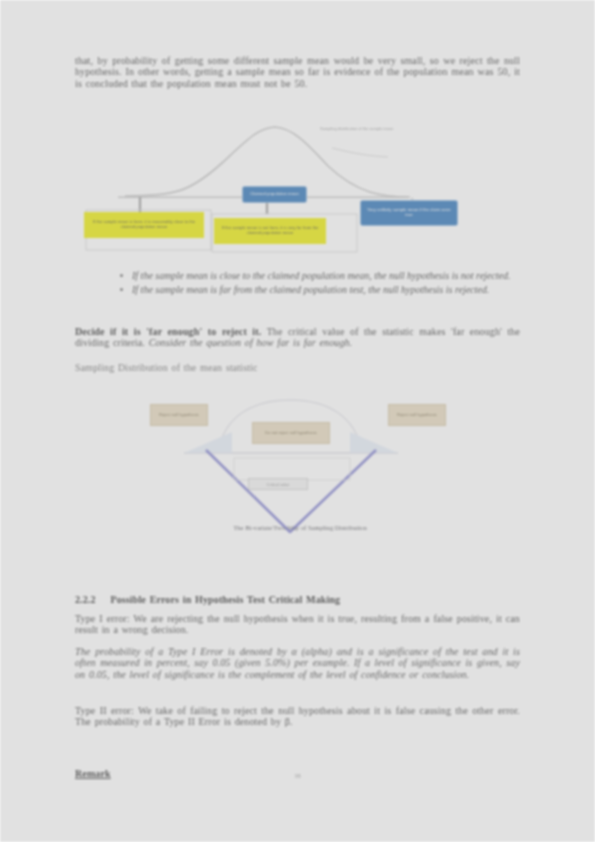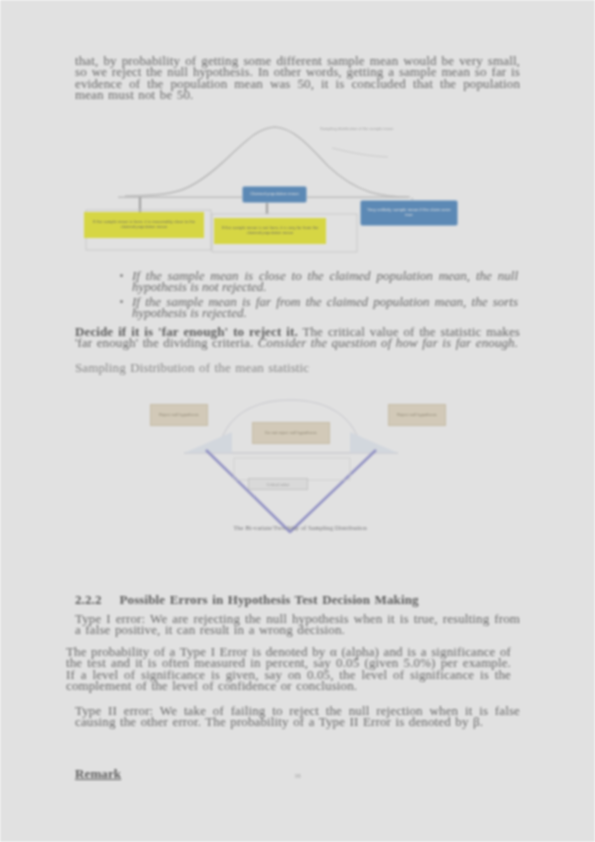--- a/index.html
+++ b/index.html
@@ -21,41 +21,41 @@
     height: 842px;
     background: #ffffff;
     
     filter: blur(0.9px) contrast(0.55) brightness(1.14);
   }
 
   
   .txt {
     position: absolute;
     color: #3a3a3a;
-    font-size: 13px;
+    font-size: 10px;
     line-height: 11.4px;
     text-align: justify;
     letter-spacing: .12px;
     word-spacing: 1.1px;
   }
   .b { font-weight: bold; color: #2b2b2b; margin-top: 28px; }
   .i { font-style: italic; }
   .center { }
 
   
   .bullets {
     position: absolute;
     left: 118px;
     top: 270px;
     width: 400px;
   }
   .bullet {
     position: relative;
     padding-left: 14px;
-    font-size: 13px;
+    font-size: 10px;
     line-height: 11.3px;
     color: #3a3a3a;
     margin-bottom: 3px;
     text-align: justify;
     font-style: italic;
   }
   .bullet::before {
     content: "";
     position: absolute;
     left: 2px;
@@ -187,21 +187,21 @@
 
     <div class="fbox ybox" style="left:144px; top:100px; width:112px; height:26px;">If the sample mean is out here, it is very far from the claimed population mean</div>
 
     <div class="fbox bbox" style="left:172px; top:68px; width:65px; height:17px;">Claimed population mean</div>
 
     <div class="fbox bbox" style="left:290px; top:82px; width:98px; height:26px;">Very unlikely sample mean if the claim were true</div>
   </div>
 
   <div class="bullets">
     <div class="bullet">If the sample mean is close to the claimed population mean, the null hypothesis is not rejected.</div>
-    <div class="bullet">If the sample mean is far from the claimed population mean, the sorts hypothesis is rejected.</div>
+    <div class="bullet">If the sample mean is far from the claimed population test, the null hypothesis is rejected.</div>
   </div>
 
   <div class="txt" style="left:75px; top:326px; width:445px;">
     <span class="b">Decide if it is 'far enough' to reject it.</span>
     <span>The critical value of the statistic makes 'far enough' the dividing criteria.</span>
     <span class="i">Consider the question of how far is far enough.</span>
   </div>
 
   <div class="txt center" style="left:75px; top:362px; width:445px; color:#6e6e6e;">Sampling Distribution of the mean statistic</div>
 
@@ -229,27 +229,27 @@
     <div class="tbox" style="left:248px; top:12px; width:58px; height:22px;">Reject null hypothesis</div>
 
     <div class="gbox" style="left:108px; top:86px; width:60px; height:12px;">Critical value</div>
 
     <div class="fcap" style="left:0; top:132px;">The Bi-variate/Two-Way of Sampling Distribution</div>
   </div>
 
   <div class="txt b" style="left:75px; top:566px; width:445px;">
     <span>2.2.2</span>
     &nbsp;&nbsp;
-    <span>Possible Errors in Hypothesis Test Decision Making</span>
+    <span>Possible Errors in Hypothesis Test Critical Making</span>
   </div>
 
 
   <div class="txt" style="left:75px; top:613px; width:445px;">Type I error: We are rejecting the null hypothesis when it is true, resulting from a false positive, it can result in a wrong decision.</div>
 
-  <div class="txt" style="left:66px; top:646px; width:445px;">The probability of a Type I Error is denoted by α (alpha) and is a significance of the test and it is often measured in percent, say 0.05 (given 5.0%) per example. If a level of significance is given, say on 0.05, the level of significance is the complement of the level of confidence or conclusion.</div>
-
-  <div class="txt" style="left:75px; top:705px; width:445px;">Type II error: We take of failing to reject the null rejection when it is false causing the other error. The probability of a Type II Error is denoted by β.</div>
+  <div class="txt" style="left:75px; top:646px; width:445px;font-style:italic;">The probability of a Type I Error is denoted by α (alpha) and is a significance of the test and it is often measured in percent, say 0.05 (given 5.0%) per example. If a level of significance is given, say on 0.05, the level of significance is the complement of the level of confidence or conclusion.</div>
+
+  <div class="txt" style="left:75px; top:705px; width:445px;">Type II error: We take of failing to reject the null hypothesis about it is false causing the other error. The probability of a Type II Error is denoted by β.</div>
 
   <div class="txt b" style="left:75px; top:740px; width:445px;text-decoration:underline;">Remark</div>
 
   <div class="pageno">38</div>
 
 </div>
 
 </body></html>

